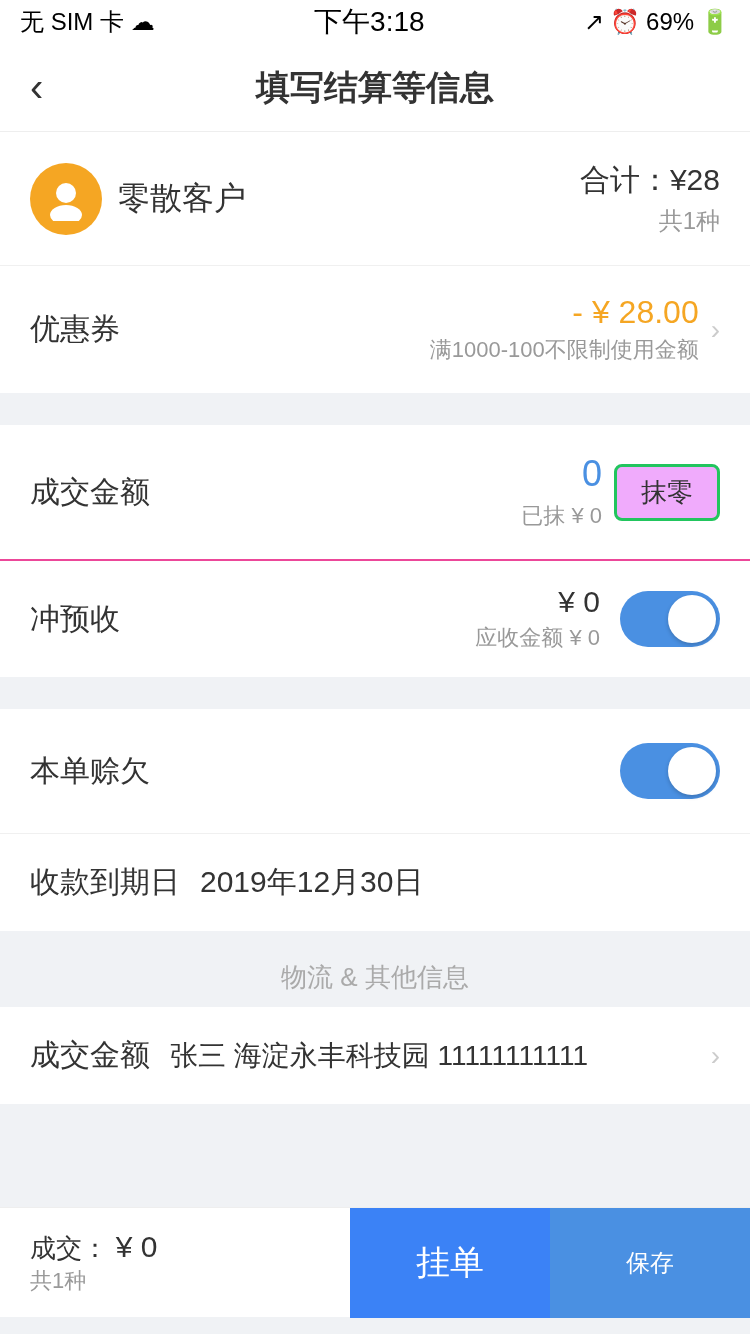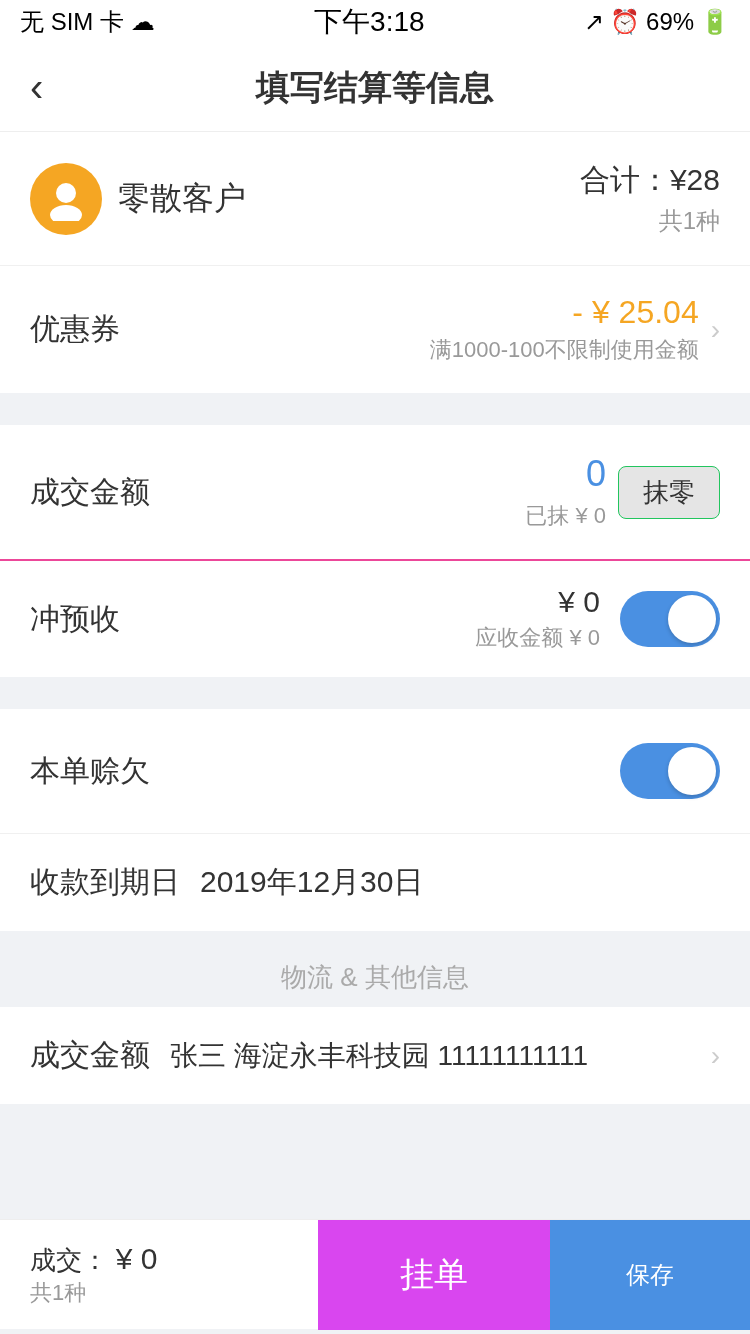--- a/index.html
+++ b/index.html
@@ -155,26 +155,26 @@
       align-items: center;
       justify-content: space-between;
       background: #fff;
     }
     .transaction-value {
       font-size: 36px;
       color: #4a90e2;
       font-weight: 500;
     }
     .round-zero-btn {
-      border: 1px solid #22c55e;
+      border: 3px solid #22c55e;
       border-radius: 8px;
       padding: 8px 24px;
       font-size: 26px;
       color: #333;
-      background: #e5e5e5;
+      background: #f0abfc;
       cursor: pointer;
     }
     .already-rounded {
       font-size: 22px;
       color: #999;
       margin-top: 6px;
     }
 
     
     .prepay-row {
@@ -279,21 +279,21 @@
     }
     .address-value {
       font-size: 28px;
       color: #333;
       flex: 1;
     }
 
     
     .bottom-bar {
       position: fixed;
-      bottom: 5px;
+      bottom: 17px;
       left: 0;
       width: 750px;
       height: 110px;
       display: flex;
       align-items: center;
       background: #fff;
       border-top: 1px solid #eee;
     }
     .bottom-summary {
       flex: 1;
@@ -306,23 +306,23 @@
     .bottom-deal-amount {
       font-size: 30px;
       color: #333;
       font-weight: 500;
     }
     .bottom-deal-count {
       font-size: 22px;
       color: #999;
     }
     .btn-hold {
-      width: 232px;
+      width: 200px;
       height: 110px;
-      background: #d946ef;
+      background: #3b82f6;
       display: flex;
       align-items: center;
       justify-content: center;
       font-size: 34px;
       color: #fff;
       cursor: pointer;
     }
     .btn-save {
       width: 200px;
       height: 110px;
@@ -372,21 +372,21 @@
       <div class="customer-right">
         <div class="total-amount">合计：¥28</div>
         <div class="total-count">共1种</div>
       </div>
     </div>
 
     <div class="row-item">
       <span class="row-label">优惠券</span>
       <div class="row-right">
         <div class="row-value">
-          <div class="discount-amount">- ¥ 25.04</div>
+          <div class="discount-amount">- ¥ 28.00</div>
           <div class="discount-desc">满1000-100不限制使用金额</div>
         </div>
         <span class="chevron-icon">›</span>
       </div>
     </div>
   </div>
 
   <div class="section-divider"></div>
 
   <div class="card">

